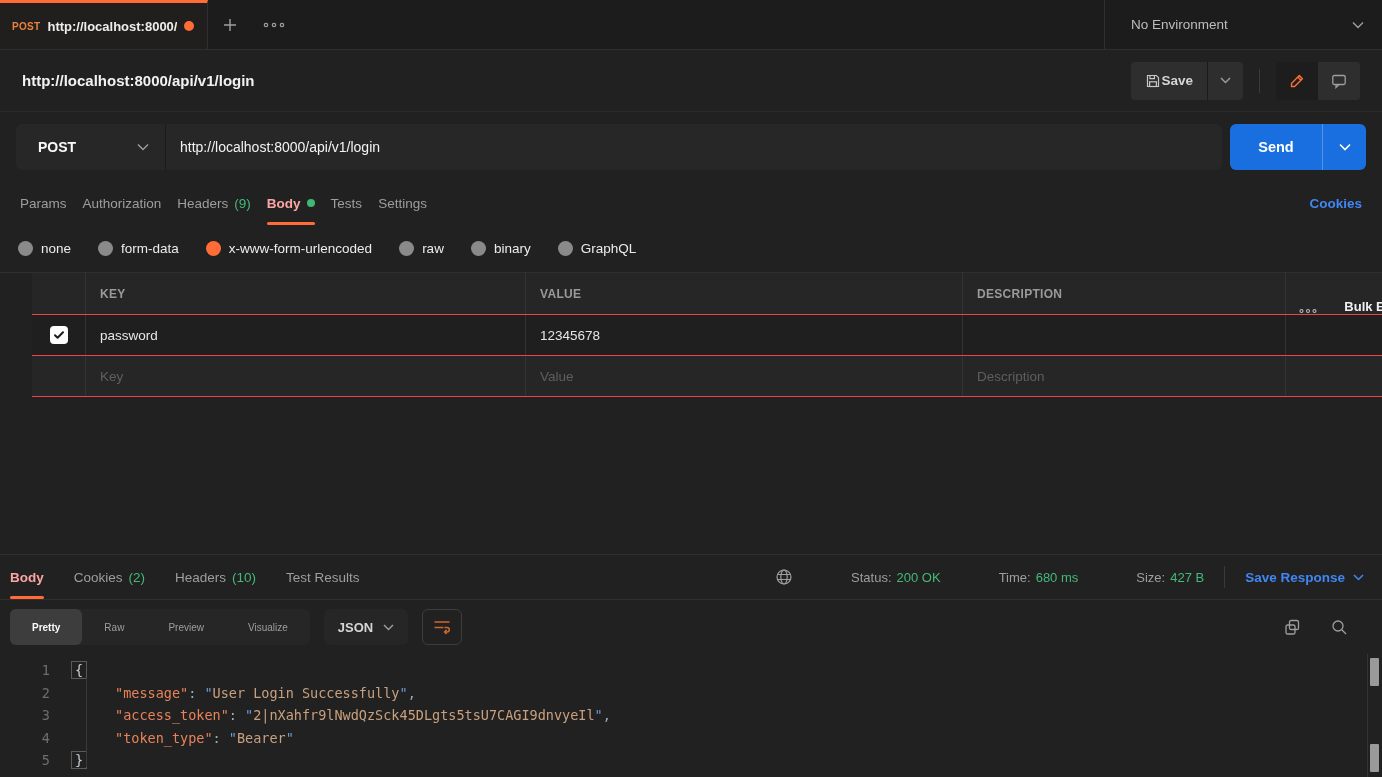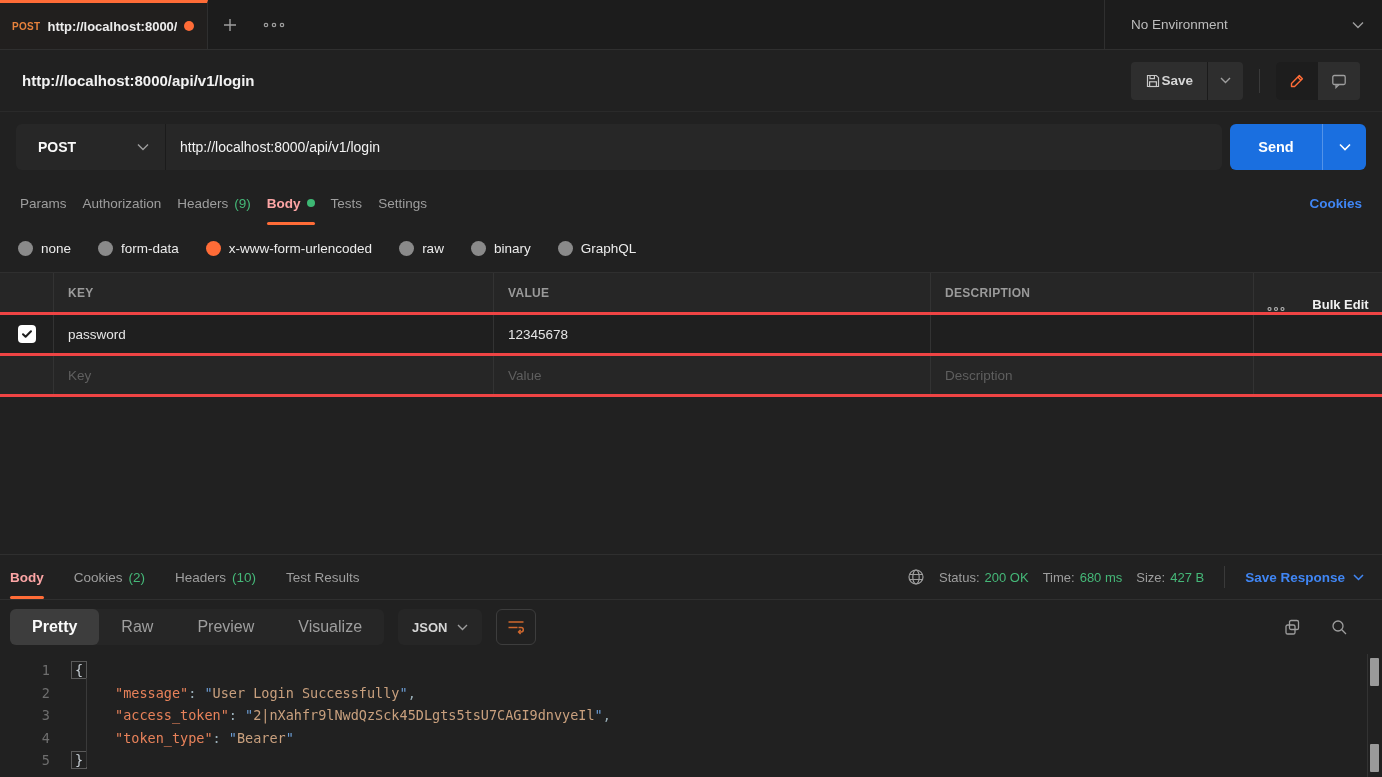--- a/index.html
+++ b/index.html
@@ -61,51 +61,51 @@
   .cookies-link { margin-left:auto; color:#4086f4; font-weight:700; font-size:13.5px; cursor:pointer; }
 
   
   .radio-row { height:47px; display:flex; align-items:center; gap:27px; padding:0 18px; }
   .radio-item { display:flex; align-items:center; gap:8px; cursor:pointer; color:#ececec; font-size:13.5px; }
   .radio { width:15px; height:15px; border-radius:50%; background:#8a8a8a; flex:none; }
   .radio-item.selected .radio { background:#ff6c37; }
 
   
   .kv-table { border-top:1px solid #2f2f2f; }
-  .kv-row { display:grid; grid-template-columns:53px 440px 437px 323px 129px; align-items:stretch; height:41px; border-bottom:3px solid #ef4444; }
+  .kv-row { display:grid; grid-template-columns:53px 440px 437px 323px 129px; align-items:stretch; height:41px; border-bottom:1px solid #ef4444;margin-left:32px; }
   .kv-row.header { height:42px; background:#262626; }
   .kv-cell { display:flex; align-items:center; padding:0 14px; border-left:1px solid #333; font-size:13.5px; color:#e6e6e6; overflow:hidden; white-space:nowrap; }
   .kv-cell.first { border-left:none; justify-content:center; padding:0; }
   .kv-row.header .kv-cell { color:#9a9a9a; font-weight:700; font-size:12px; letter-spacing:.3px; }
   .kv-row.data { background:#1f1f1f; }
   .kv-row.placeholder { background:#262626; }
   .kv-row.placeholder .kv-cell { color:#5f5f5f; }
   .checkbox { width:18px; height:18px; background:#fff; border-radius:4px; display:flex; align-items:center; justify-content:center; cursor:pointer; }
   .actions-cell { display:flex; align-items:flex-end; padding:0; border-left:1px solid #333; }
   .ooo-btn { width:44px; background:none; border:none; color:#b8b8b8; display:flex; align-items:center; justify-content:center; cursor:pointer; }
   .actions-vdiv { width:1px; background:#333; margin:8px 0; }
   .bulk-btn { flex:1; background:none; border:none; color:#f0f0f0; font-weight:700; font-size:13px; cursor:pointer; font-family:inherit; }
 
   .spacer { flex:1; }
 
   
   .resp-header { height:46px; border-top:1px solid #2f2f2f; border-bottom:1px solid #2f2f2f;
                  display:flex; align-items:center; padding:0 10px; }
   .resp-tabs { display:flex; align-items:center; gap:30px; height:100%; }
   .meta { margin-left:auto; display:flex; align-items:center; gap:14px; }
-  .meta-item { display:flex; align-items:center; gap:5px; font-size:13px; }
+  .meta-item { display:flex; align-items:center; gap:5px; font-size:13px;margin-left:44px; }
   .meta-label { color:#9e9e9e; }
   .meta-value { color:#45b878; }
   .meta-vdiv { width:1px; height:22px; background:#3a3a3a; margin:0 6px; }
   .save-resp { display:flex; align-items:center; gap:8px; color:#4086f4; font-weight:700; font-size:13.5px; cursor:pointer; margin-right:8px; }
 
   
   .view-row { height:54px; display:flex; align-items:center; gap:14px; padding:0 10px; }
   .seg-group { display:flex; background:#262626; border-radius:6px; height:36px; }
-  .seg { padding:0 22px; display:flex; align-items:center; color:#9e9e9e; font-size:16px; cursor:pointer; border:none; background:none; font-family:inherit; }
+  .seg { padding:0 22px; display:flex; align-items:center; color:#9e9e9e; font-size:10px; cursor:pointer; border:none; background:none; font-family:inherit; }
   .seg.active { background:#3d3d3d; border-radius:6px; color:#fafafa; font-weight:600; }
   .fmt-select { height:36px; background:#262626; border-radius:6px; display:flex; align-items:center; gap:10px; padding:0 14px;
                 color:#d6d6d6; font-weight:700; font-size:13px; cursor:pointer; }
   .wrap-btn { width:40px; height:36px; border:1px solid #3d3d3d; background:none; border-radius:6px; display:flex; align-items:center; justify-content:center; cursor:pointer; }
   .view-icons { margin-left:auto; display:flex; align-items:center; gap:30px; margin-right:24px; }
   .ic-btn { background:none; border:none; color:#9e9e9e; cursor:pointer; display:flex; }
 
   
   .code-area { flex:none; height:123px; position:relative; padding-top:5px;
                font-family:"DejaVu Sans Mono", monospace; font-size:13.5px; line-height:22.6px; overflow:hidden; }

